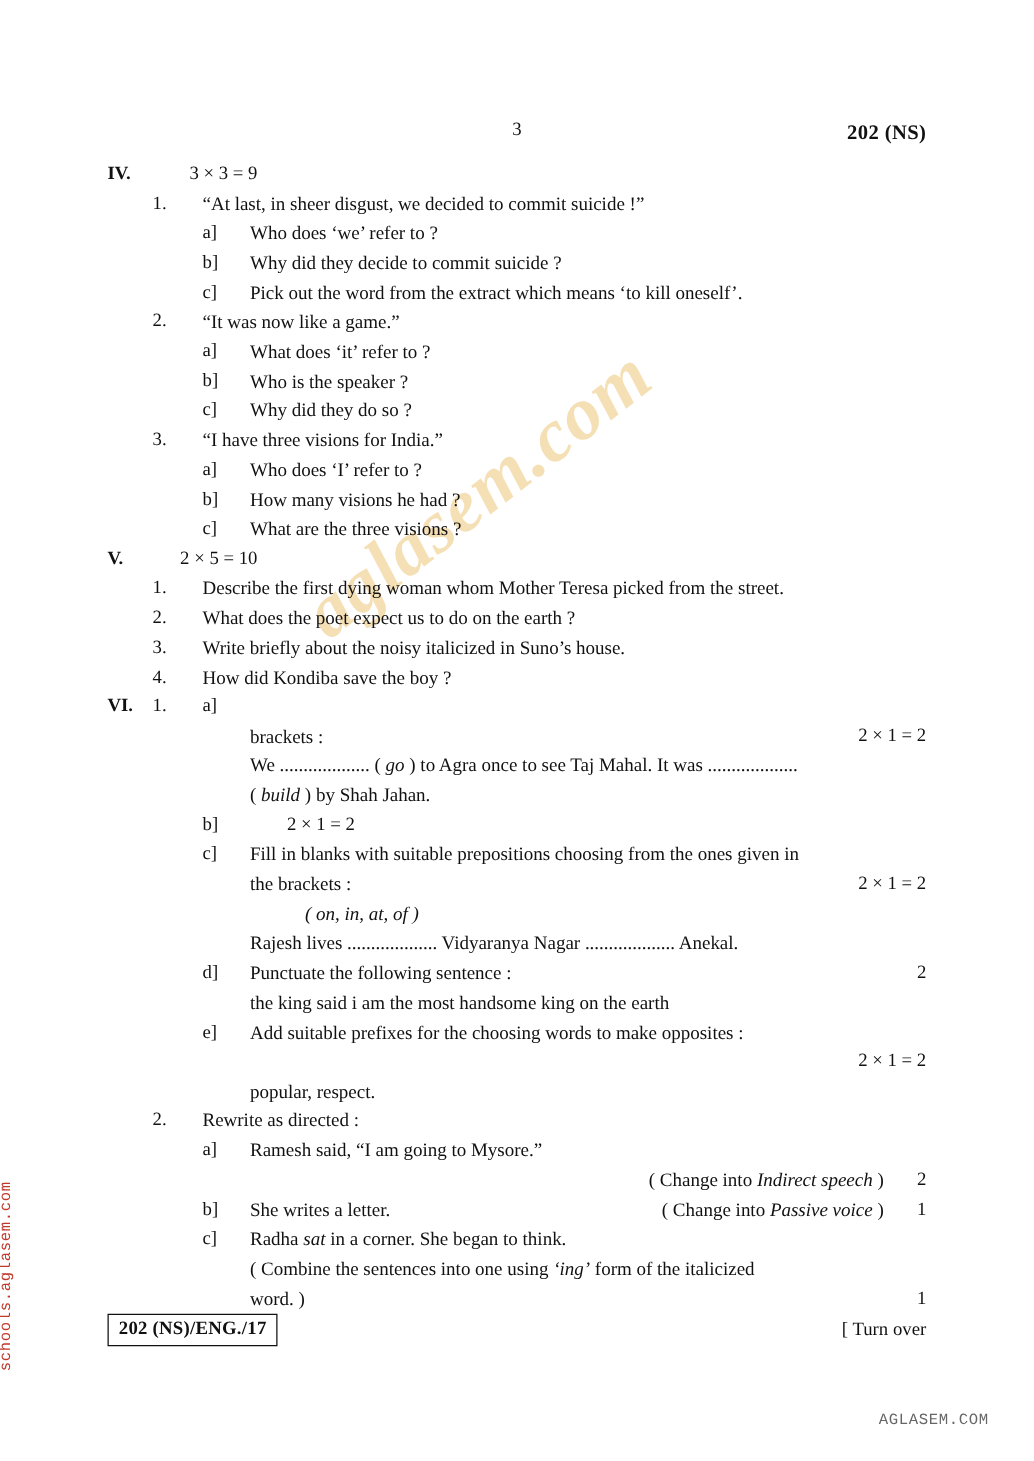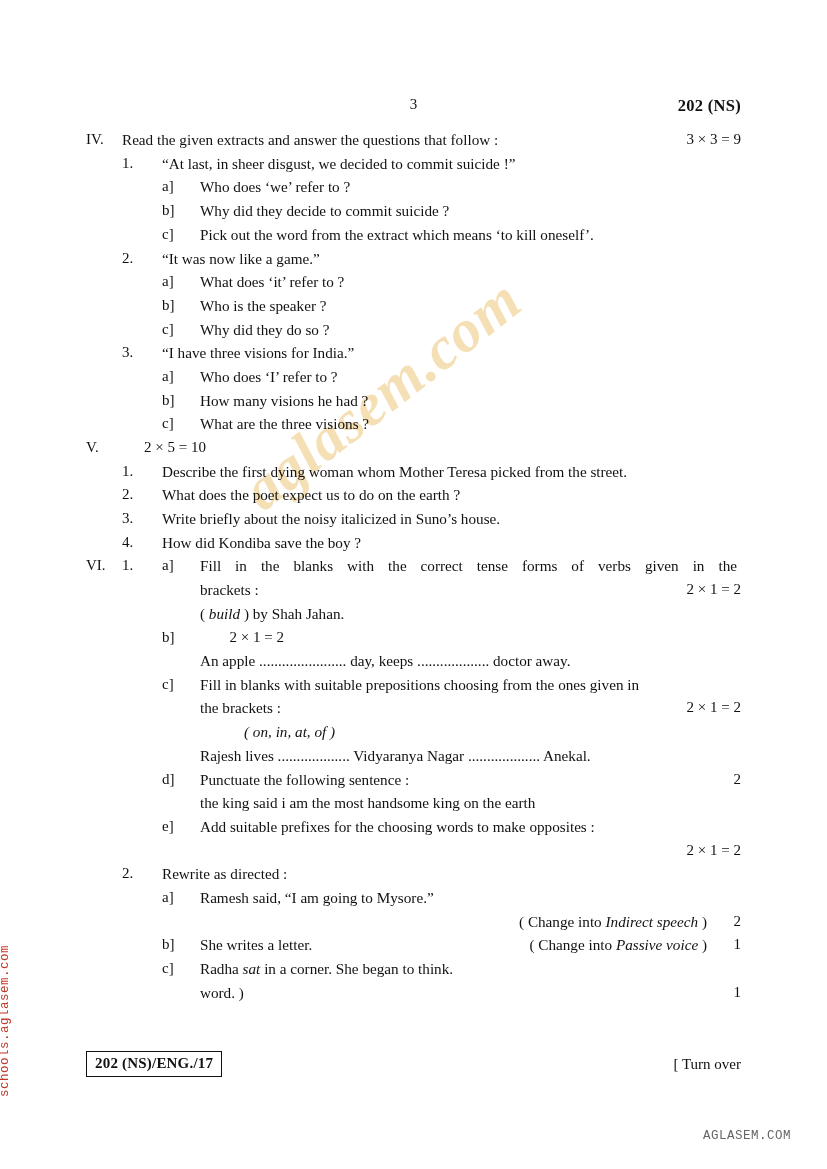--- a/index.html
+++ b/index.html
@@ -92,20 +92,21 @@
 
   .row {
     display: flex;
     align-items: flex-start;
     margin-bottom: 8.5px;
   }
   .rn {           
     width: 36px;
     flex: 0 0 36px;
     font-size: 15px;
+    font-weight: bold;
   }
   .num {          
     width: 40px;
     flex: 0 0 40px;
     font-size: 15px;
   }
   .alpha {        
     width: 38px;
     flex: 0 0 38px;
     font-size: 15px;
@@ -164,21 +165,20 @@
 
   <div class="header">
     <span class="pageno">3</span>
     <span class="code">202 (NS)</span>
   </div>
 
   <div class="content">
 
     <div class="row">
       <span class="rn">IV.</span>
-      <span class="txt">Read the given extracts and answer the questions that follow :</span>
       <span class="marks w">3 × 3 = 9</span>
     </div>
 
     <div class="row indent-36">
       <span class="num">1.</span>
       <span class="txt">“At last, in sheer disgust, we decided to commit suicide !”</span>
     </div>
     <div class="row indent-76">
       <span class="alpha">a]</span>
       <span class="txt">Who does ‘we’ refer to ?</span>
@@ -245,36 +245,35 @@
     </div>
     <div class="row indent-36">
       <span class="num">4.</span>
       <span class="txt">How did Kondiba save the boy ?</span>
     </div>
 
     <div class="row">
       <span class="rn">VI.</span>
       <span class="num">1.</span>
       <span class="alpha">a]</span>
-      <span class="txt just" style="text-align: justify; text-align-last: justify;">Fill in the blanks with the correct tense forms of verbs given in the</span>
     </div>
     <div class="row indent-114">
       <span class="txt">brackets :</span>
       <span class="marks w">2 × 1 = 2</span>
     </div>
     <div class="row indent-114">
+      <span class="txt"><span>We ................... ( </span><span class="it">go</span><span> ) to Agra once to see Taj Mahal. It was ...................</span></span>
+    </div>
+    <div class="row indent-114">
       <span class="txt"><span>( </span><span class="it">build</span><span> ) by Shah Jahan.</span></span>
     </div>
 
     <div class="row indent-76">
       <span class="alpha">b]</span>
       <span class="marks w">2 × 1 = 2</span>
-    </div>
-    <div class="row indent-114">
-      <span class="txt">An apple ....................... day, keeps ................... doctor away.</span>
     </div>
 
     <div class="row indent-76">
       <span class="alpha">c]</span>
       <span class="txt">Fill in blanks with suitable prepositions choosing from the ones given in</span>
     </div>
     <div class="row indent-114">
       <span class="txt">the brackets :</span>
       <span class="marks w">2 × 1 = 2</span>
     </div>
@@ -295,20 +294,23 @@
     </div>
 
     <div class="row indent-76">
       <span class="alpha">e]</span>
       <span class="txt">Add suitable prefixes for the choosing words to make opposites :</span>
     </div>
     <div class="row indent-114">
       <span class="txt"></span>
       <span class="marks w">2 × 1 = 2</span>
     </div>
+    <div class="row indent-114">
+      <span class="txt">popular,  respect.</span>
+    </div>
 
     <div class="row indent-36">
       <span class="num">2.</span>
       <span class="txt">Rewrite as directed :</span>
     </div>
 
     <div class="row indent-76">
       <span class="alpha">a]</span>
       <span class="txt">Ramesh said, “I am going to Mysore.”</span>
     </div>
@@ -320,20 +322,23 @@
     <div class="row indent-76">
       <span class="alpha">b]</span>
       <span class="txt">She writes a letter.</span>
       <span class="txt" style="text-align:right;"><span>( Change into </span><span class="it">Passive voice</span><span> )</span></span>
       <span class="marks n">1</span>
     </div>
 
     <div class="row indent-76">
       <span class="alpha">c]</span>
       <span class="txt"><span>Radha </span><span class="it">sat</span><span> in a corner. She began to think.</span></span>
+    </div>
+    <div class="row indent-114">
+      <span class="txt"><span>( Combine  the  sentences  into  one  using  </span><span class="it">‘ing’</span><span>  form  of  the  italicized</span></span>
     </div>
     <div class="row indent-114">
       <span class="txt">word. )</span>
       <span class="marks n">1</span>
     </div>
 
   </div>
 
   <div class="footer">
     <span class="boxcode">202 (NS)/ENG./17</span>

